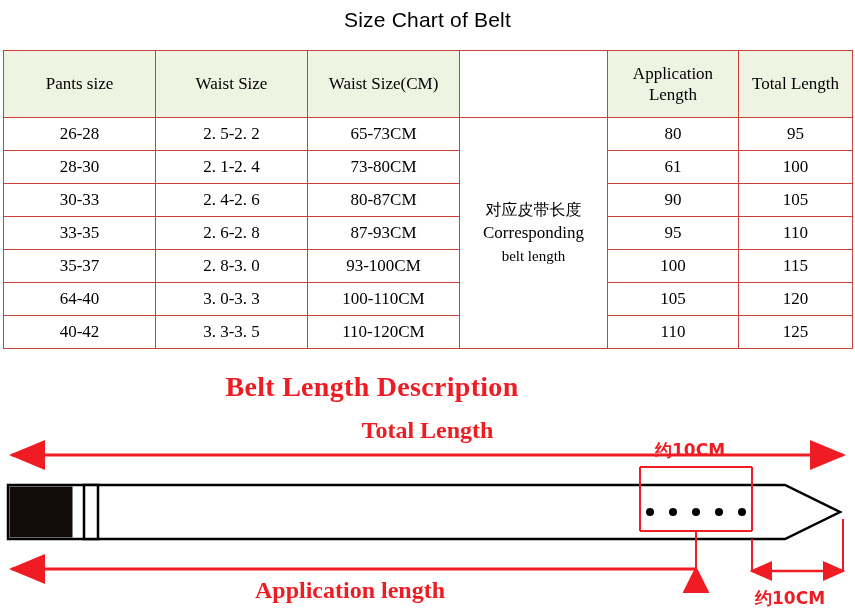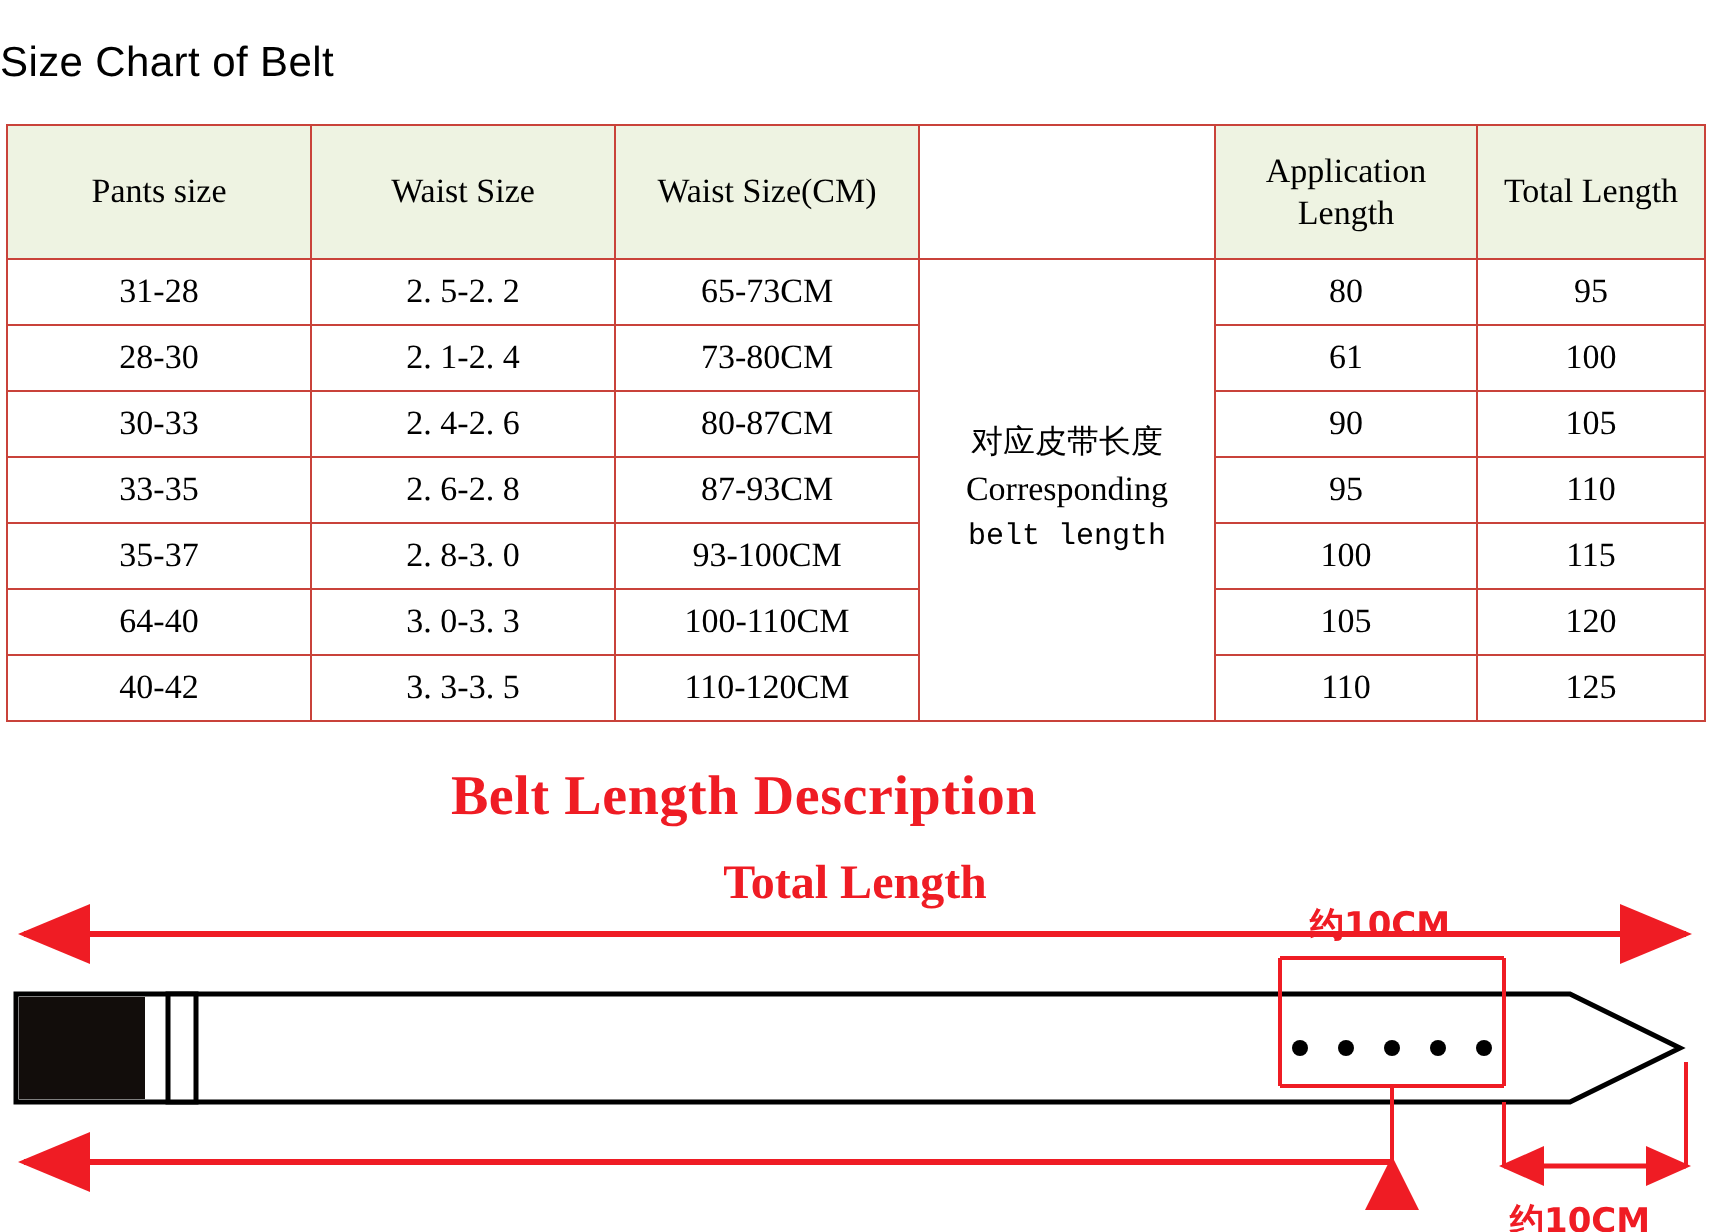--- a/index.html
+++ b/index.html
@@ -11,23 +11,24 @@
     height: 616px;
     background: #ffffff;
     font-family: "Liberation Serif", serif;
     color: #000000;
     position: relative;
     overflow: hidden;
   }
 
   
   #chart-title {
+    text-align: center;
     font-size: 21px;
     font-family: "Liberation Sans", sans-serif;
-    padding-top: 20px;
+    padding-top: 8px;
     padding-bottom: 6px;
     letter-spacing: 0.2px;
   }
 
   
   #size-table-wrap {
     padding: 12px 3px;
   }
   table#size-table {
     border-collapse: collapse;
@@ -66,21 +67,21 @@
     font-size: 16px;
     display: block;
   }
   td.cn-note .en1 {
     display: block;
     font-family: "Liberation Serif", serif;
     font-size: 17px;
   }
   td.cn-note .en2 {
     display: block;
-    font-family: Liberation Mono, monospace;
+    font-family: Liberation Serif, serif;
     font-size: 15px;
   }
 
   
   #belt-section {
     position: relative;
     width: 744px;
     height: 256px;
     margin-top: 10px;
   }
@@ -157,21 +158,21 @@
         <th class="hdr-blank"></th>
         <th>
           <span>Application</span><br>
           <span>Length</span>
         </th>
         <th>Total Length</th>
       </tr>
     </thead>
     <tbody>
       <tr>
-        <td>31-28</td>
+        <td>26-28</td>
         <td>2. 5-2. 2</td>
         <td>65-73CM</td>
         <td class="cn-note" rowspan="7">
           <span class="cn">对应皮带长度</span>
           <span class="en1">Corresponding</span>
           <span class="en2">belt length</span>
         </td>
         <td>80</td>
         <td>95</td>
       </tr>
@@ -265,16 +266,17 @@
       <line x1="696" y1="112" x2="696" y2="150" stroke="#ef1c24" stroke-width="2"></line>
 
       <line x1="12" y1="150" x2="696" y2="150" stroke="#ef1c24" stroke-width="3" marker-start="url(#arrL)" marker-end="url(#arrUp)"></line>
 
       <line x1="752" y1="120" x2="752" y2="152" stroke="#ef1c24" stroke-width="2"></line>
       <line x1="843" y1="100" x2="843" y2="152" stroke="#ef1c24" stroke-width="2"></line>
       <line x1="752" y1="152" x2="843" y2="152" stroke="#ef1c24" stroke-width="2.5" marker-start="url(#arrLs)" marker-end="url(#arrRs)"></line>
     </svg>
 
     <div class="lbl" id="lbl-total">Total Length</div>
+    <div class="lbl" id="lbl-app">Application length</div>
     <div class="lbl" id="lbl-10a">约10CM</div>
     <div class="lbl" id="lbl-10b">约10CM</div>
   </div>
 </div>
 
 </body></html>

